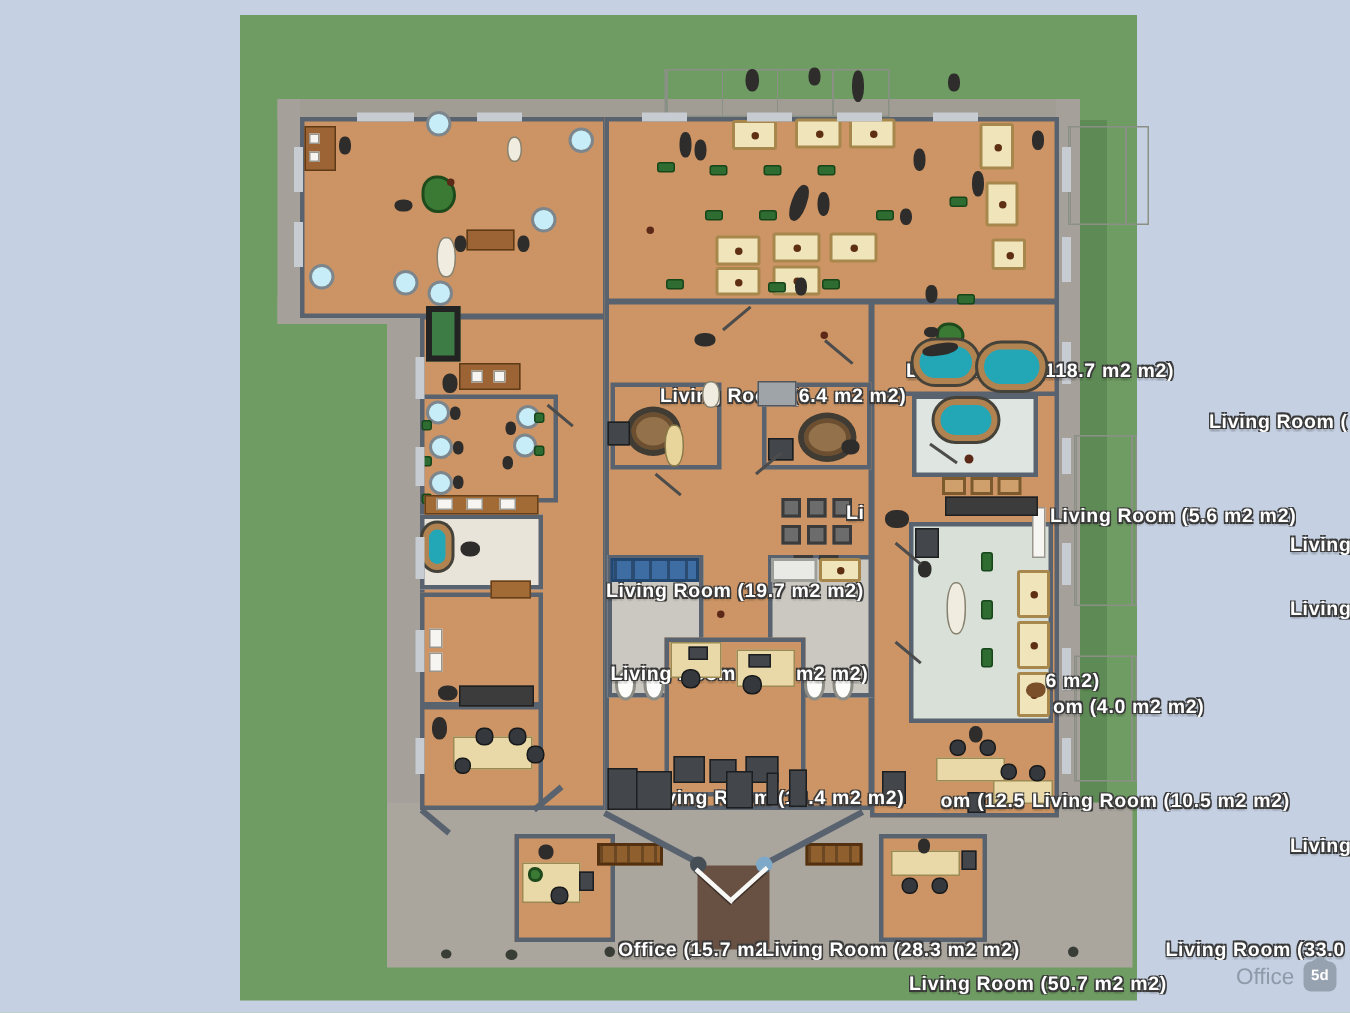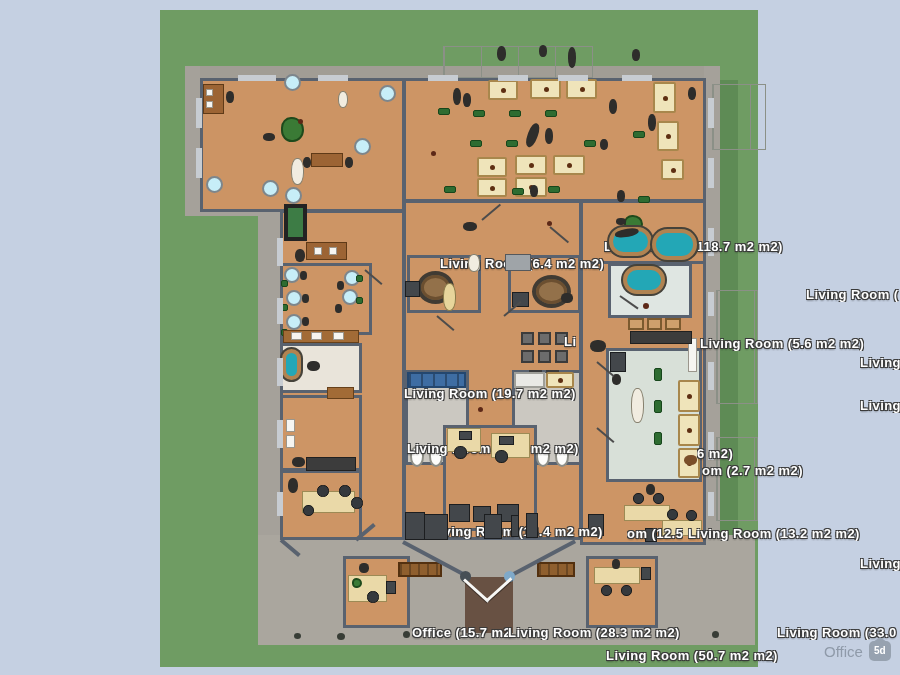--- a/index.html
+++ b/index.html
@@ -314,30 +314,30 @@
       <div class="f f-machO" style="left: 424px; top: 514px; width: 24px; height: 26px; z-index: 45;"></div>
       <div class="f f-machO" style="left: 484px; top: 514px; width: 18px; height: 25px; z-index: 45;"></div>
       <div class="f f-machO" style="left: 511px; top: 515px; width: 8px; height: 22px; z-index: 45;"></div>
       <div class="f f-machO" style="left: 526px; top: 513px; width: 12px; height: 25px; z-index: 45;"></div>
     </div>
   <div id="labels">
       <div class="lbl" style="left: 604px; top: 239px;">Living Room (118.7 m2 m2)</div>
       <div class="lbl" style="left: 440px; top: 256px;">Living Room (6.4 m2 m2)</div>
       <div class="lbl" style="left: 700px; top: 336px;">Living Room (5.6 m2 m2)</div>
       <div class="lbl" style="left: 564px; top: 334px;">Li</div>
-      <div class="lbl" style="left: 806px; top: 287px;">Living Room (</div>
+      <div class="lbl" style="left: 806px; top: 273px;">Living Room (</div>
       <div class="lbl" style="left: 860px; top: 355px;">Living</div>
       <div class="lbl" style="left: 860px; top: 398px;">Living</div>
       <div class="lbl" style="left: 404px; top: 386px;">Living Room (19.7 m2 m2)</div>
       <div class="lbl" style="left: 407px; top: 441px;">Living Room (10.1 m2 m2)</div>
       <div class="lbl" style="left: 697px; top: 446px;">6 m2)</div>
-      <div class="lbl" style="left: 702px; top: 463px;">om (2.7 m2 m2)</div>
+      <div class="lbl" style="left: 702px; top: 463px;">om (4.0 m2 m2)</div>
       <div class="lbl" style="left: 431px; top: 524px;">Living Room (13.4 m2 m2)</div>
       <div class="lbl" style="left: 627px; top: 526px;">om (12.5</div>
-      <div class="lbl" style="left: 688px; top: 526px;">Living Room (13.2 m2 m2)</div>
+      <div class="lbl" style="left: 688px; top: 526px;">Living Room (10.5 m2 m2)</div>
       <div class="lbl" style="left: 860px; top: 556px;">Living</div>
       <div class="lbl" style="left: 412px; top: 625px; width: 101px;">Office (15.7 m2 m2)</div>
       <div class="lbl" style="left: 508px; top: 625px;">Living Room (28.3 m2 m2)</div>
       <div class="lbl" style="left: 777px; top: 625px;">Living Room (33.0 m2 m2)</div>
       <div class="lbl" style="left: 606px; top: 648px;">Living Room (50.7 m2 m2)</div>
     </div>
   <div class="watermark">
     <span class="wm-text">Office</span>
     <span class="wm-badge"><span>5d</span></span>
   </div>

